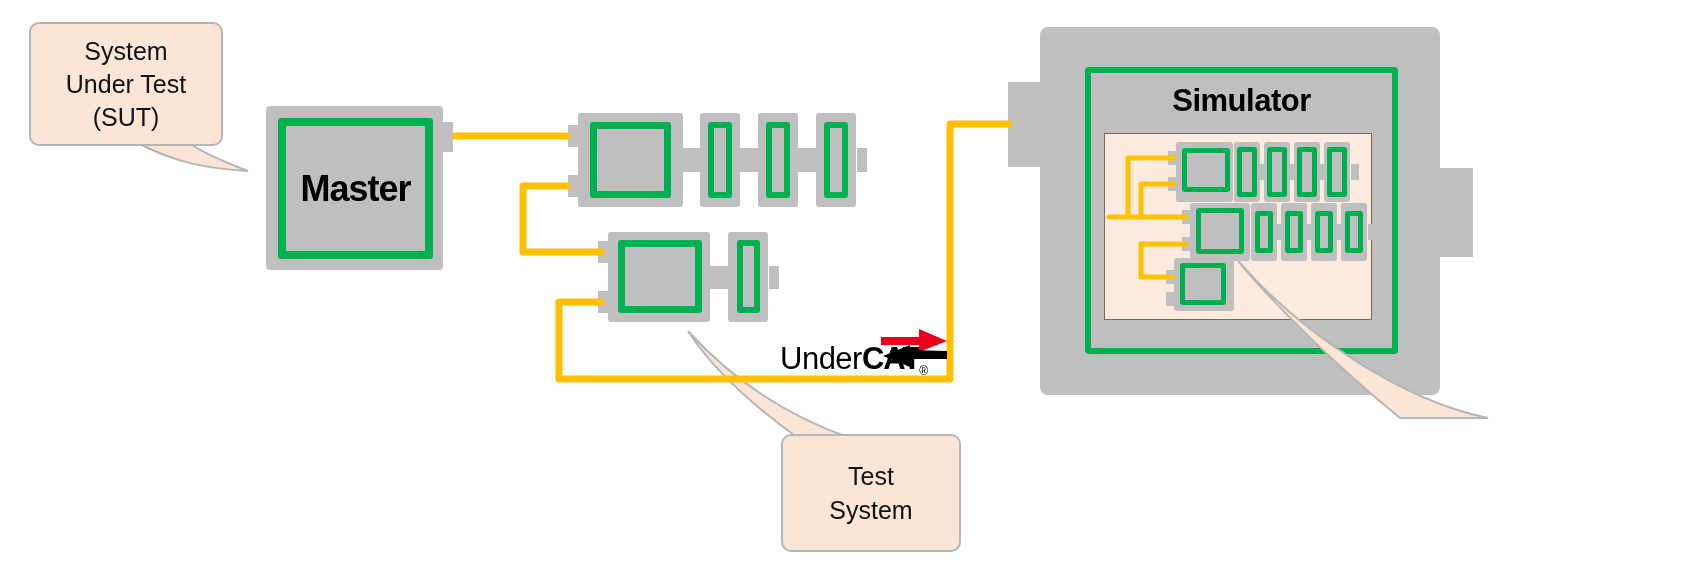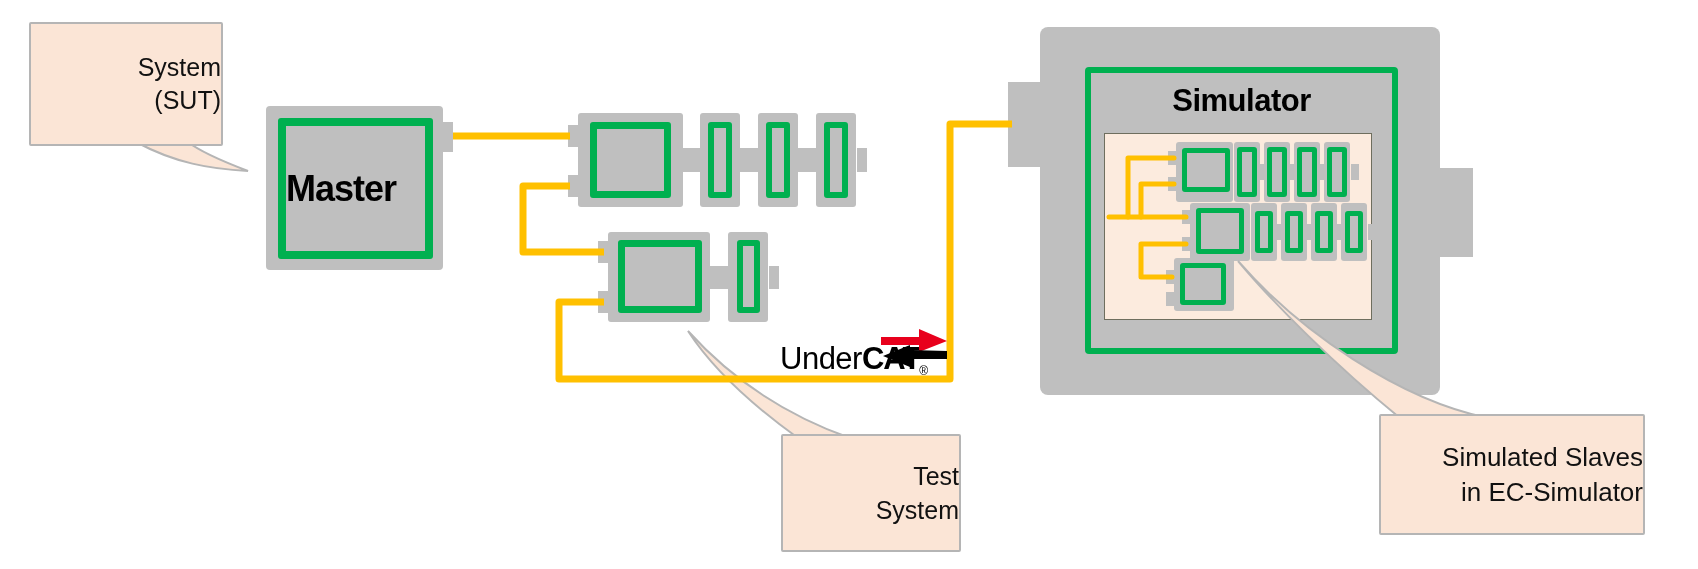--- a/index.html
+++ b/index.html
@@ -18,36 +18,36 @@
   .arrow-black{fill:var(--logo-black);}
 
   .box{position:absolute;background:var(--gray);}
   .device{z-index:1;}
   .gframe{position:absolute;border-style:solid;border-color:var(--green);background:var(--gray);border-radius:3px;box-sizing:border-box;}
   .tab{position:absolute;background:var(--gray);}
   .module-row{position:absolute;z-index:1;}
 
   #master-box{left:266px;top:106px;width:177px;height:164px;border-radius:4px;}
   #master-frame{left:12px;top:12px;width:155px;height:141px;border-width:8px;
-    display:flex;align-items:center;}
+    display:flex;align-items:center;justify-content:center;}
   #master-label{font-weight:bold;font-size:36px;color:#000;letter-spacing:-1px;}
   #master-port{left:177px;top:16px;width:10px;height:30px;}
 
   #simulator-box{left:1040px;top:27px;width:400px;height:368px;border-radius:8px;}
   #sim-left-port{left:-32px;top:55px;width:32px;height:85px;}
   #sim-right-port{left:400px;top:141px;width:33px;height:89px;}
   #sim-frame{left:45px;top:40px;width:313px;height:287px;border-width:6px;border-radius:4px;}
   #sim-label{position:absolute;left:45px;top:56px;width:313px;text-align:center;
     font-weight:bold;font-size:31px;color:#000;letter-spacing:-0.5px;}
   #sim-panel{position:absolute;left:64px;top:106px;width:268px;height:187px;
     background:var(--panel);border:1px solid var(--panel-border);box-sizing:border-box;}
 
   .callout{position:absolute;z-index:3;background:var(--peach);
-    border:2px solid var(--callout-border);border-radius:2px;
-    display:flex;flex-direction:column;align-items:flex-end;justify-content:center;
+    border:2px solid var(--callout-border);border-radius:10px;
+    display:flex;flex-direction:column;align-items:center;justify-content:center;
     color:#111;box-sizing:border-box;}
   .callout .line{text-align:center;}
   #callout-sut{left:29px;top:22px;width:194px;height:124px;font-size:25px;line-height:33px;}
   #callout-real{left:781px;top:434px;width:180px;height:118px;font-size:25px;line-height:34px;}
   #callout-sim{left:1379px;top:414px;width:266px;height:121px;font-size:26px;line-height:35px;}
 
   #ethercat-logo{position:absolute;left:780px;top:341px;z-index:1;color:#000;
     font-size:31px;white-space:nowrap;letter-spacing:-0.5px;}
   #ethercat-logo .bold{font-weight:bold;letter-spacing:-1px;}
   #ethercat-logo .reg{font-size:12px;position:relative;top:6px;left:-1px;}
@@ -176,24 +176,21 @@
     <path class="wire" d="M 1128,217 V 158 H 1174"></path>
     <path class="wire" d="M 1141,217 V 184 H 1174"></path>
     <path class="wire" d="M 1186,244 H 1141 V 277 H 1172"></path>
 
     <polygon class="arrow-red" points="881,337 919,337 919,329 947,341 919,352 919,345 881,345"></polygon>
     <polygon class="arrow-black" points="947,351 910,350 910,345 883,356 910,367 910,359 947,359"></polygon>
   </svg>
 
   <div id="callout-sut" class="callout">
     <div class="line">System</div>
+    <div class="line">Under Test</div>
     <div class="line">(SUT)</div>
   </div>
   <div id="callout-real" class="callout">
     <div class="line">Test</div>
     <div class="line">System</div>
   </div>
-  <div id="callout-sim" class="callout">
-    <div class="line">Simulated Slaves</div>
-    <div class="line">in EC-Simulator</div>
-  </div>
 
 </div>
 
 </body></html>

